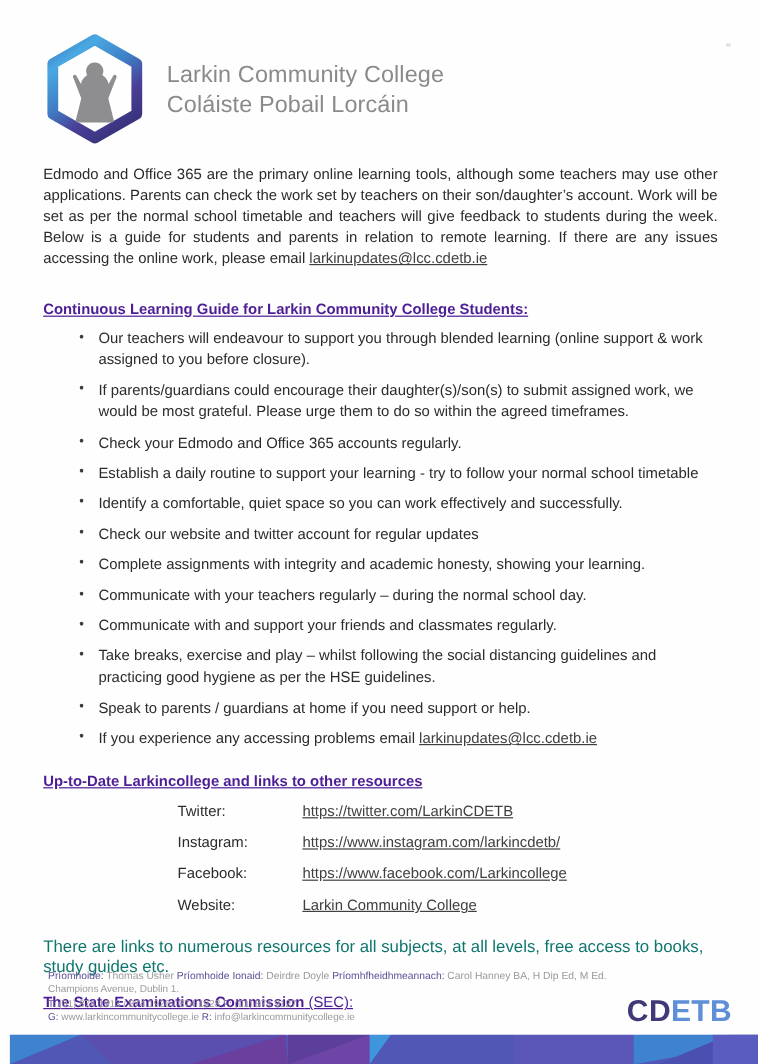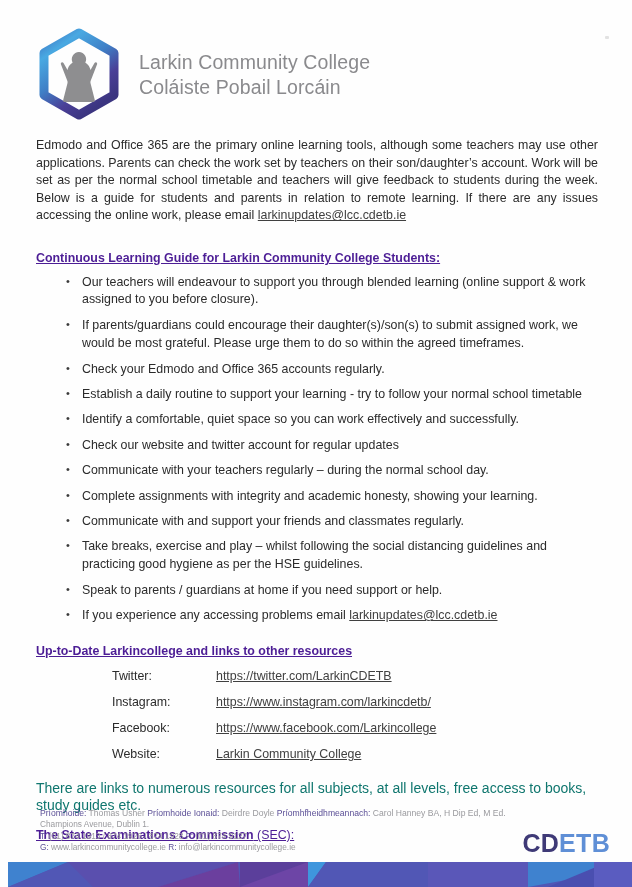--- a/index.html
+++ b/index.html
@@ -101,21 +101,21 @@
 
   a.link, .link {
     color: #404040;
     text-decoration: underline;
     cursor: pointer;
   }
 
   
   .links-table {
     margin-top: 6px;
-    margin-left: 76px;
+    margin-left: 112px;
     border-collapse: collapse;
   }
   .links-table td {
     font-size: 12.4px;
     line-height: 17px;
     padding: 4.5px 0;
     color: #2b2b2b;
     vertical-align: top;
   }
   .links-table td.label { width: 104px; }
@@ -221,22 +221,22 @@
 
     <p class="section-head head-gap-1">Continuous Learning Guide for Larkin Community College Students:</p>
 
     <ul class="bullets">
       <li>Our teachers will endeavour to support you through blended learning (online support &amp; work assigned to you before closure).</li>
       <li>If parents/guardians could encourage their daughter(s)/son(s) to submit assigned work, we would be most grateful. Please urge them to do so within the agreed timeframes.</li>
       <li class="tight">Check your Edmodo and Office 365 accounts regularly.</li>
       <li class="tight">Establish a daily routine to support your learning - try to follow your normal school timetable</li>
       <li class="tight">Identify a comfortable, quiet space so you can work effectively and successfully.</li>
       <li class="tight">Check our website and twitter account for regular updates</li>
+      <li class="tight">Complete assignments with integrity and academic honesty, showing your learning.</li>
       <li class="tight">Communicate with your teachers regularly – during the normal school day.</li>
-      <li class="tight">Complete assignments with integrity and academic honesty, showing your learning.</li>
       <li class="tight">Communicate with and support your friends and classmates regularly.</li>
       <li>Take breaks, exercise and play – whilst following the social distancing guidelines and practicing good hygiene as per the HSE guidelines.</li>
       <li class="tight">Speak to parents / guardians at home if you need support or help.</li>
       <li class="tight"><span>If you experience any accessing problems email </span><span class="link">larkinupdates@lcc.cdetb.ie</span></li>
     </ul>
 
     <p class="section-head head-gap-2">Up-to-Date Larkincollege and links to other resources</p>
 
 
     <table class="links-table">

